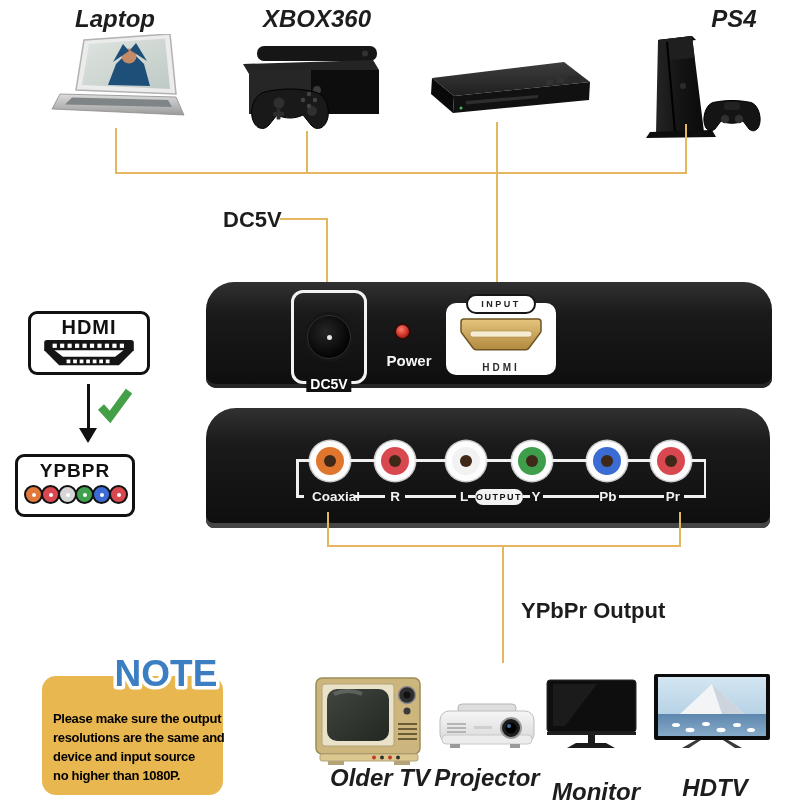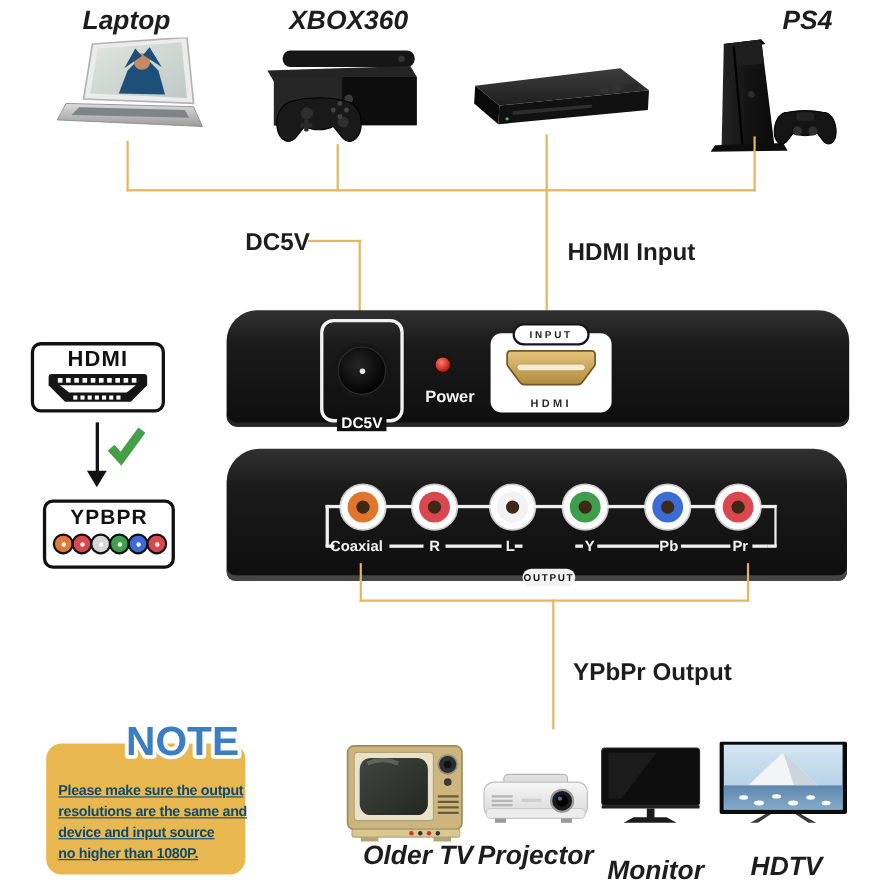--- a/index.html
+++ b/index.html
@@ -41,37 +41,37 @@
   .jack{position:absolute;width:28px;height:28px;border-radius:50%;
         box-shadow:0 0 0 6px #fdfdfd,0 0 0 7.5px #c9c9c9;}
   .jack::after{content:"";position:absolute;left:50%;top:50%;width:12px;height:12px;
         margin:-6px 0 0 -6px;border-radius:50%;background:#3f2817;}
   .wdash{position:absolute;background:#f0f0f0;height:2.5px;}
   .wdashv{position:absolute;background:#f0f0f0;width:2.5px;}
   .portlabel{position:absolute;transform:translateX(-50%);top:81px;color:#f2f2f2;
         font-size:13.5px;font-weight:700;white-space:nowrap;}
   .output-pill{position:absolute;left:269px;top:81px;width:48px;height:16px;background:#f2f2f2;
         border-radius:9px;color:#111;font-size:9px;font-weight:700;letter-spacing:1.5px;
-        line-height:16px;text-align:center;margin-top:28px;}
+        line-height:16px;text-align:center;}
   
   .badge{position:absolute;background:#fff;border:3px solid #111;border-radius:9px;text-align:center;}
   .badge-title{font-weight:700;color:#111;letter-spacing:1px;}
   .dotrow{display:flex;justify-content:center;margin-top:3px;}
   .ydot{width:15px;height:15px;border-radius:50%;border:2px solid #111;margin-right:-2px;
         position:relative;}
   .ydot::after{content:"";position:absolute;left:50%;top:50%;width:4px;height:4px;
         margin:-2px 0 0 -2px;border-radius:50%;background:#fff;}
   .arrow-line{position:absolute;left:87px;top:384px;width:2.5px;height:46px;background:#111;}
   .arrow-head{position:absolute;left:79px;top:428px;width:0;height:0;
         border-left:9px solid transparent;border-right:9px solid transparent;
         border-top:15px solid #111;}
   
   .note-box{position:absolute;left:42px;top:676px;width:181px;height:119px;border-radius:14px;}
-  .note-text{position:absolute;left:11px;top:33px;font-size:13px;font-weight:700;color:#0c4a6e;
-        line-height:19px;white-space:nowrap;letter-spacing:-0.3px;text-decoration:underline;}
+  .note-text{position:absolute;left:11px;top:33px;font-size:13px;font-weight:700;color:#000000;
+        line-height:19px;white-space:nowrap;letter-spacing:-0.3px;}
 </style>
 </head>
 <body>
 
 <div id="canvas">
 
   <div class="devlabel" style="left:115px;top:5px;">Laptop</div>
   <div class="devlabel" style="left:317px;top:5px;">XBOX360</div>
   <div class="devlabel" style="left:690px;top:5px;margin-left:44px;">PS4</div>
 
@@ -153,21 +153,20 @@
 
   <div class="line" style="left: 115px; top: 128px; width: 2px; height: 46px; background-color: rgb(227, 182, 95);"></div>
   <div class="line" style="left: 306px; top: 131px; width: 2px; height: 43px; background-color: rgb(227, 182, 95);"></div>
   <div class="line" style="left: 496px; top: 122px; width: 2px; height: 175px; background-color: rgb(227, 182, 95);"></div>
   <div class="line" style="left: 685px; top: 124px; width: 2px; height: 50px; background-color: rgb(227, 182, 95);"></div>
   <div class="line" style="left: 115px; top: 172px; width: 572px; height: 2px; background-color: rgb(227, 182, 95);"></div>
   <div class="line" style="left: 280px; top: 218px; width: 48px; height: 2px; background-color: rgb(227, 182, 95);"></div>
   <div class="line" style="left: 326px; top: 218px; width: 2px; height: 74px; background-color: rgb(227, 182, 95);"></div>
 
   <div class="callout" style="left:223px;top:207px;">DC5V</div>
-  <div class="callout" style="left:516px;top:216px;">HDMI Input</div>
 
   <div class="badge" style="left:28px;top:311px;width:116px;height:56px;padding-top:2px;">
     <div class="badge-title" style="font-size:20px;">HDMI</div>
     <svg width="98" height="28" viewBox="0 0 100 30">
       <path d="M5,1 h90 a3,3 0 0 1 3,3 v8 l-16,16 h-64 l-16,-16 v-8 a3,3 0 0 1 3,-3 z" fill="#151515"></path>
       <g fill="#fff">
         <rect x="11" y="5" width="4.5" height="4.5"></rect>
           <rect x="19" y="5" width="4.5" height="4.5"></rect>
         <rect x="27" y="5" width="4.5" height="4.5"></rect>
           <rect x="35" y="5" width="4.5" height="4.5"></rect>
@@ -190,21 +189,21 @@
       </g>
     </svg>
   </div>
 
   <div class="arrow-line"></div>
   <div class="arrow-head"></div>
   <svg class="abs" style="left:98px;top:386px;" width="34" height="38" viewBox="0 0 34 38">
     <path d="M3,21 L12,31 L31,5" fill="none" stroke="#43A047" stroke-width="8"></path>
   </svg>
 
-  <div class="badge" style="left:39px;top:454px;width:114px;height:54px;padding-top:3px;">
+  <div class="badge" style="left:15px;top:454px;width:114px;height:54px;padding-top:3px;">
     <div class="badge-title" style="font-size:19px;">YPBPR</div>
     <div class="dotrow">
       <div class="ydot" style="background-color: rgb(226, 121, 59);"></div>
       <div class="ydot" style="background-color: rgb(217, 72, 79);"></div>
       <div class="ydot" style="background-color: rgb(214, 214, 214);"></div>
       <div class="ydot" style="background-color: rgb(63, 161, 76);"></div>
       <div class="ydot" style="background-color: rgb(60, 107, 213);"></div>
       <div class="ydot" style="background-color: rgb(217, 72, 79);"></div>
     </div>
   </div>
@@ -255,21 +254,21 @@
     <div class="wdash" style="left:492px;top:87px;width:8px;"></div>
 
     <div class="wdash" style="left:148px;top:87px;width:31px;"></div>
     <div class="wdash" style="left:199px;top:87px;width:51px;"></div>
     <div class="wdash" style="left:262px;top:87px;width:7px;"></div>
     <div class="wdash" style="left:317px;top:87px;width:7px;"></div>
     <div class="wdash" style="left:337px;top:87px;width:56px;"></div>
     <div class="wdash" style="left:413px;top:87px;width:45px;"></div>
     <div class="wdash" style="left:478px;top:87px;width:14px;"></div>
 
-    <span class="portlabel" style="left:118px;text-align:right;">Coaxial</span>
+    <span class="portlabel" style="left:130px;text-align:right;">Coaxial</span>
     <span class="portlabel" style="left:189px;">R</span>
     <span class="portlabel" style="left:258px;">L</span>
     <div class="output-pill">OUTPUT</div>
     <span class="portlabel" style="left:330px;">Y</span>
     <span class="portlabel" style="left:402px;">Pb</span>
     <span class="portlabel" style="left:467px;">Pr</span>
   </div>
 
   <div class="line" style="left: 327px; top: 512px; width: 2px; height: 35px; background-color: rgb(227, 182, 95);"></div>
   <div class="line" style="left: 679px; top: 512px; width: 2px; height: 35px; background-color: rgb(227, 182, 95);"></div>

